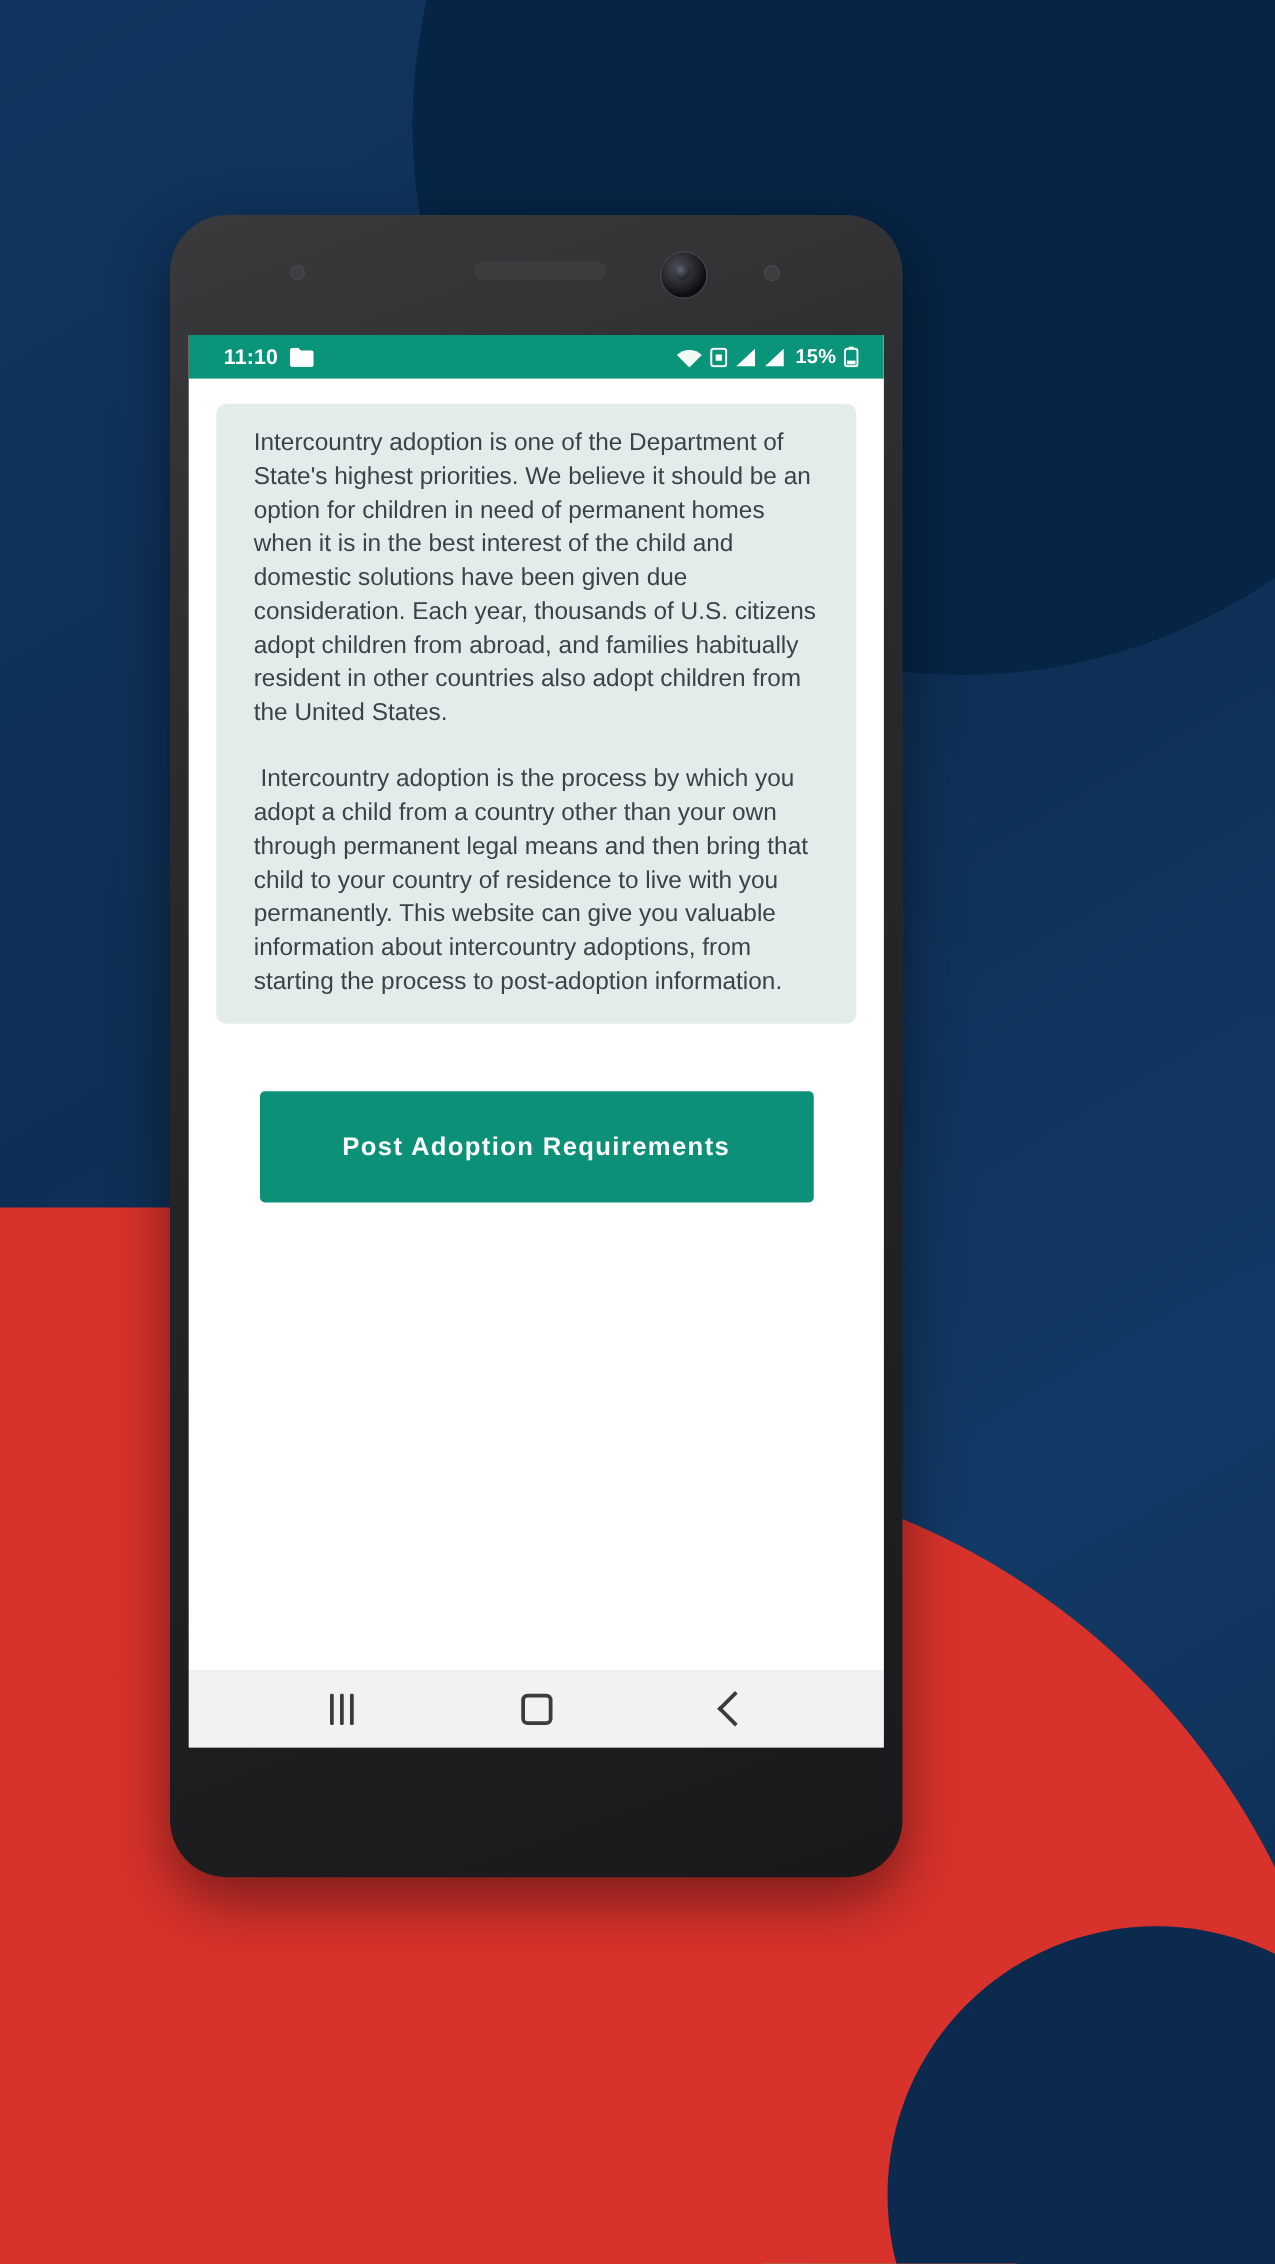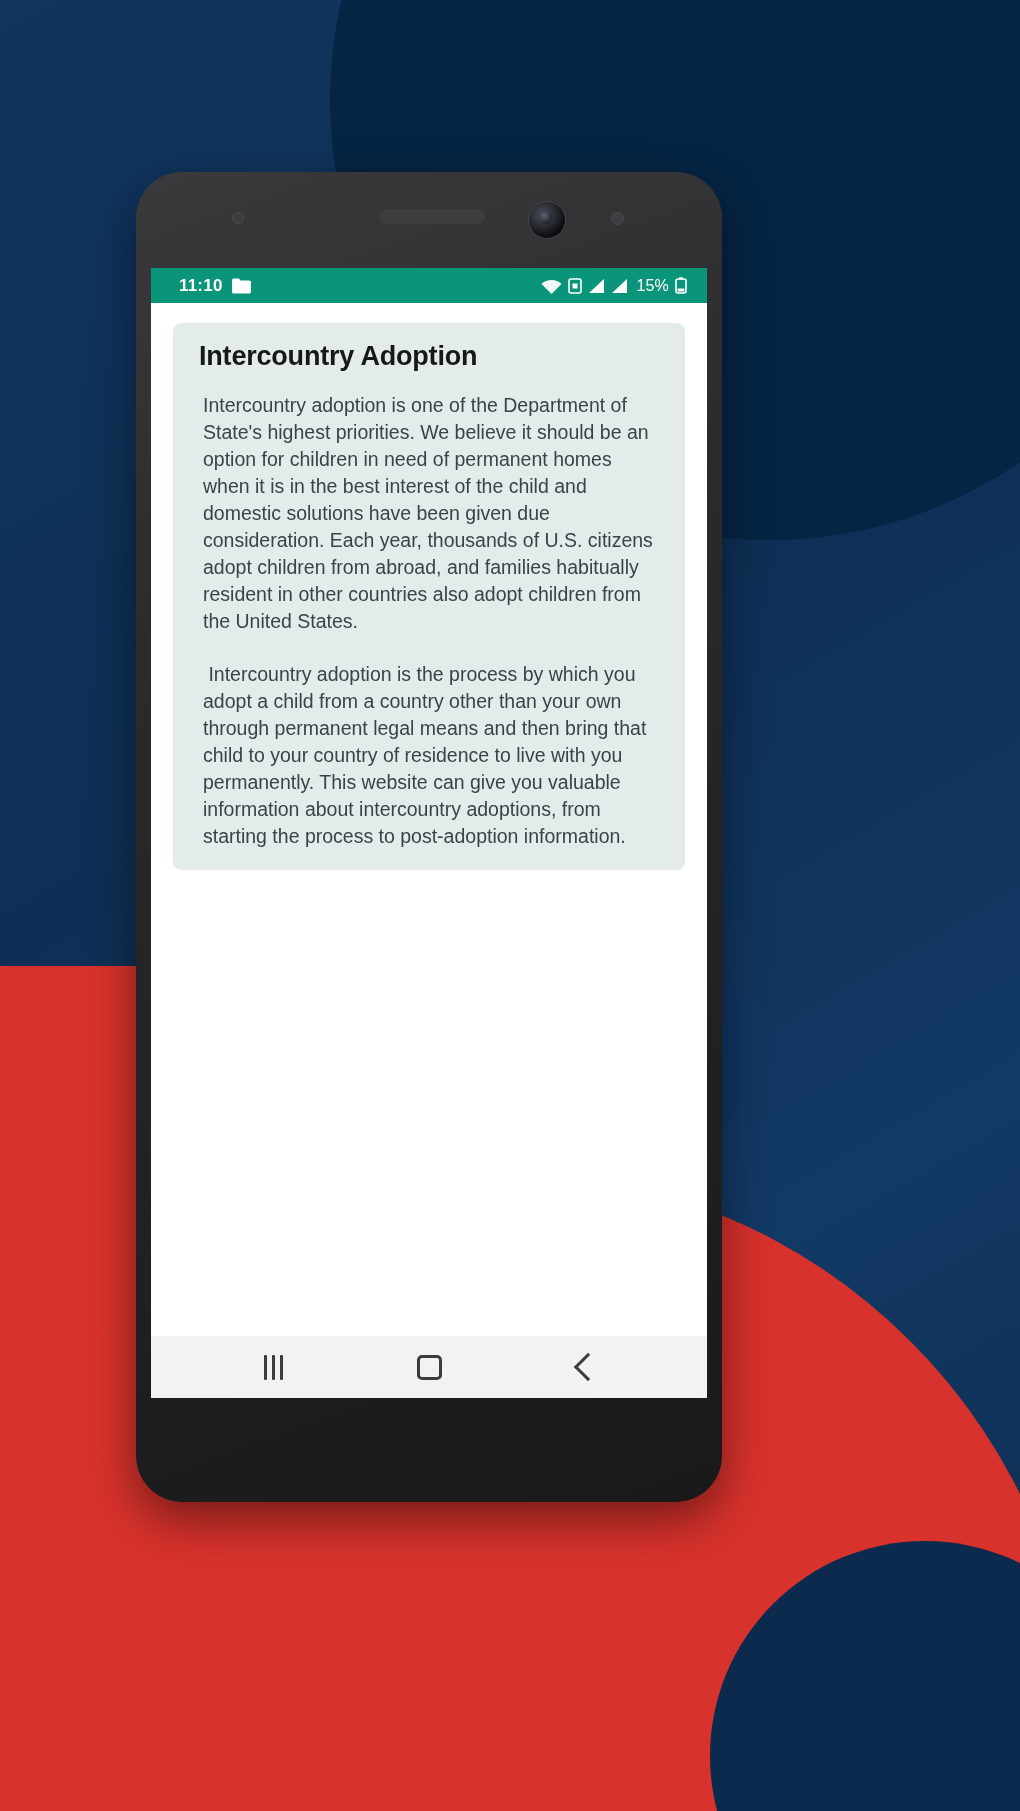--- a/index.html
+++ b/index.html
@@ -140,21 +140,21 @@
     padding: 0 20px 0 28px;
     color: #ffffff;
     font-size: 17px;
     font-weight: bold;
     letter-spacing: 0.2px;
   }
   .sb-left { display: flex; align-items: center; gap: 9px; }
   .sb-right { display: flex; align-items: center; gap: 6px; }
   .sb-time { font-size: 17px; font-weight: bold; }
   .icon-svg { display: block; }
-  .sb-batt-text { font-size: 16px; font-weight: normal; margin-left: 2px; }
+  .sb-batt-text { font-size: 16px; font-weight: bold; margin-left: 2px; }
 
   
   #content {
     height: calc(1130px - 35px - 62px);
     background: #ffffff;
     padding: 20px 22px 0 22px;
     overflow: hidden;
   }
 
   #info-card {
@@ -307,25 +307,27 @@
               <rect x="4" y="0.2" width="4" height="2.2" rx="0.8" fill="#ffffff"></rect>
               <rect x="2.6" y="11.5" width="6.8" height="3" fill="#ffffff"></rect>
             </svg>
           </span>
         </div>
       </div>
 
       <div id="content">
 
         <div id="info-card">
-          <div id="card-title">Intercountry Adoption</div>
           <p class="card-para">Intercountry adoption is one of the Department of State's highest priorities. We believe it should be an option for children in need of permanent homes when it is in the best interest of the child and domestic solutions have been given due consideration. Each year, thousands of U.S. citizens adopt children from abroad, and families habitually resident in other countries also adopt children from the United States.</p>
           <p class="card-para"> Intercountry adoption is the process by which you adopt a child from a country other than your own through permanent legal means and then bring that child to your country of residence to live with you permanently. This website can give you valuable information about intercountry adoptions, from starting the process to post-adoption information.</p>
         </div>
 
+        <div id="action-area">
+          <button id="primary-button">Post Adoption Requirements</button>
+        </div>
 
       </div>
 
       <div id="nav-bar">
         <div class="nav-btn">
           <span class="nav-recents">
             <span></span>
               <span></span>
               <span></span>
           </span>

